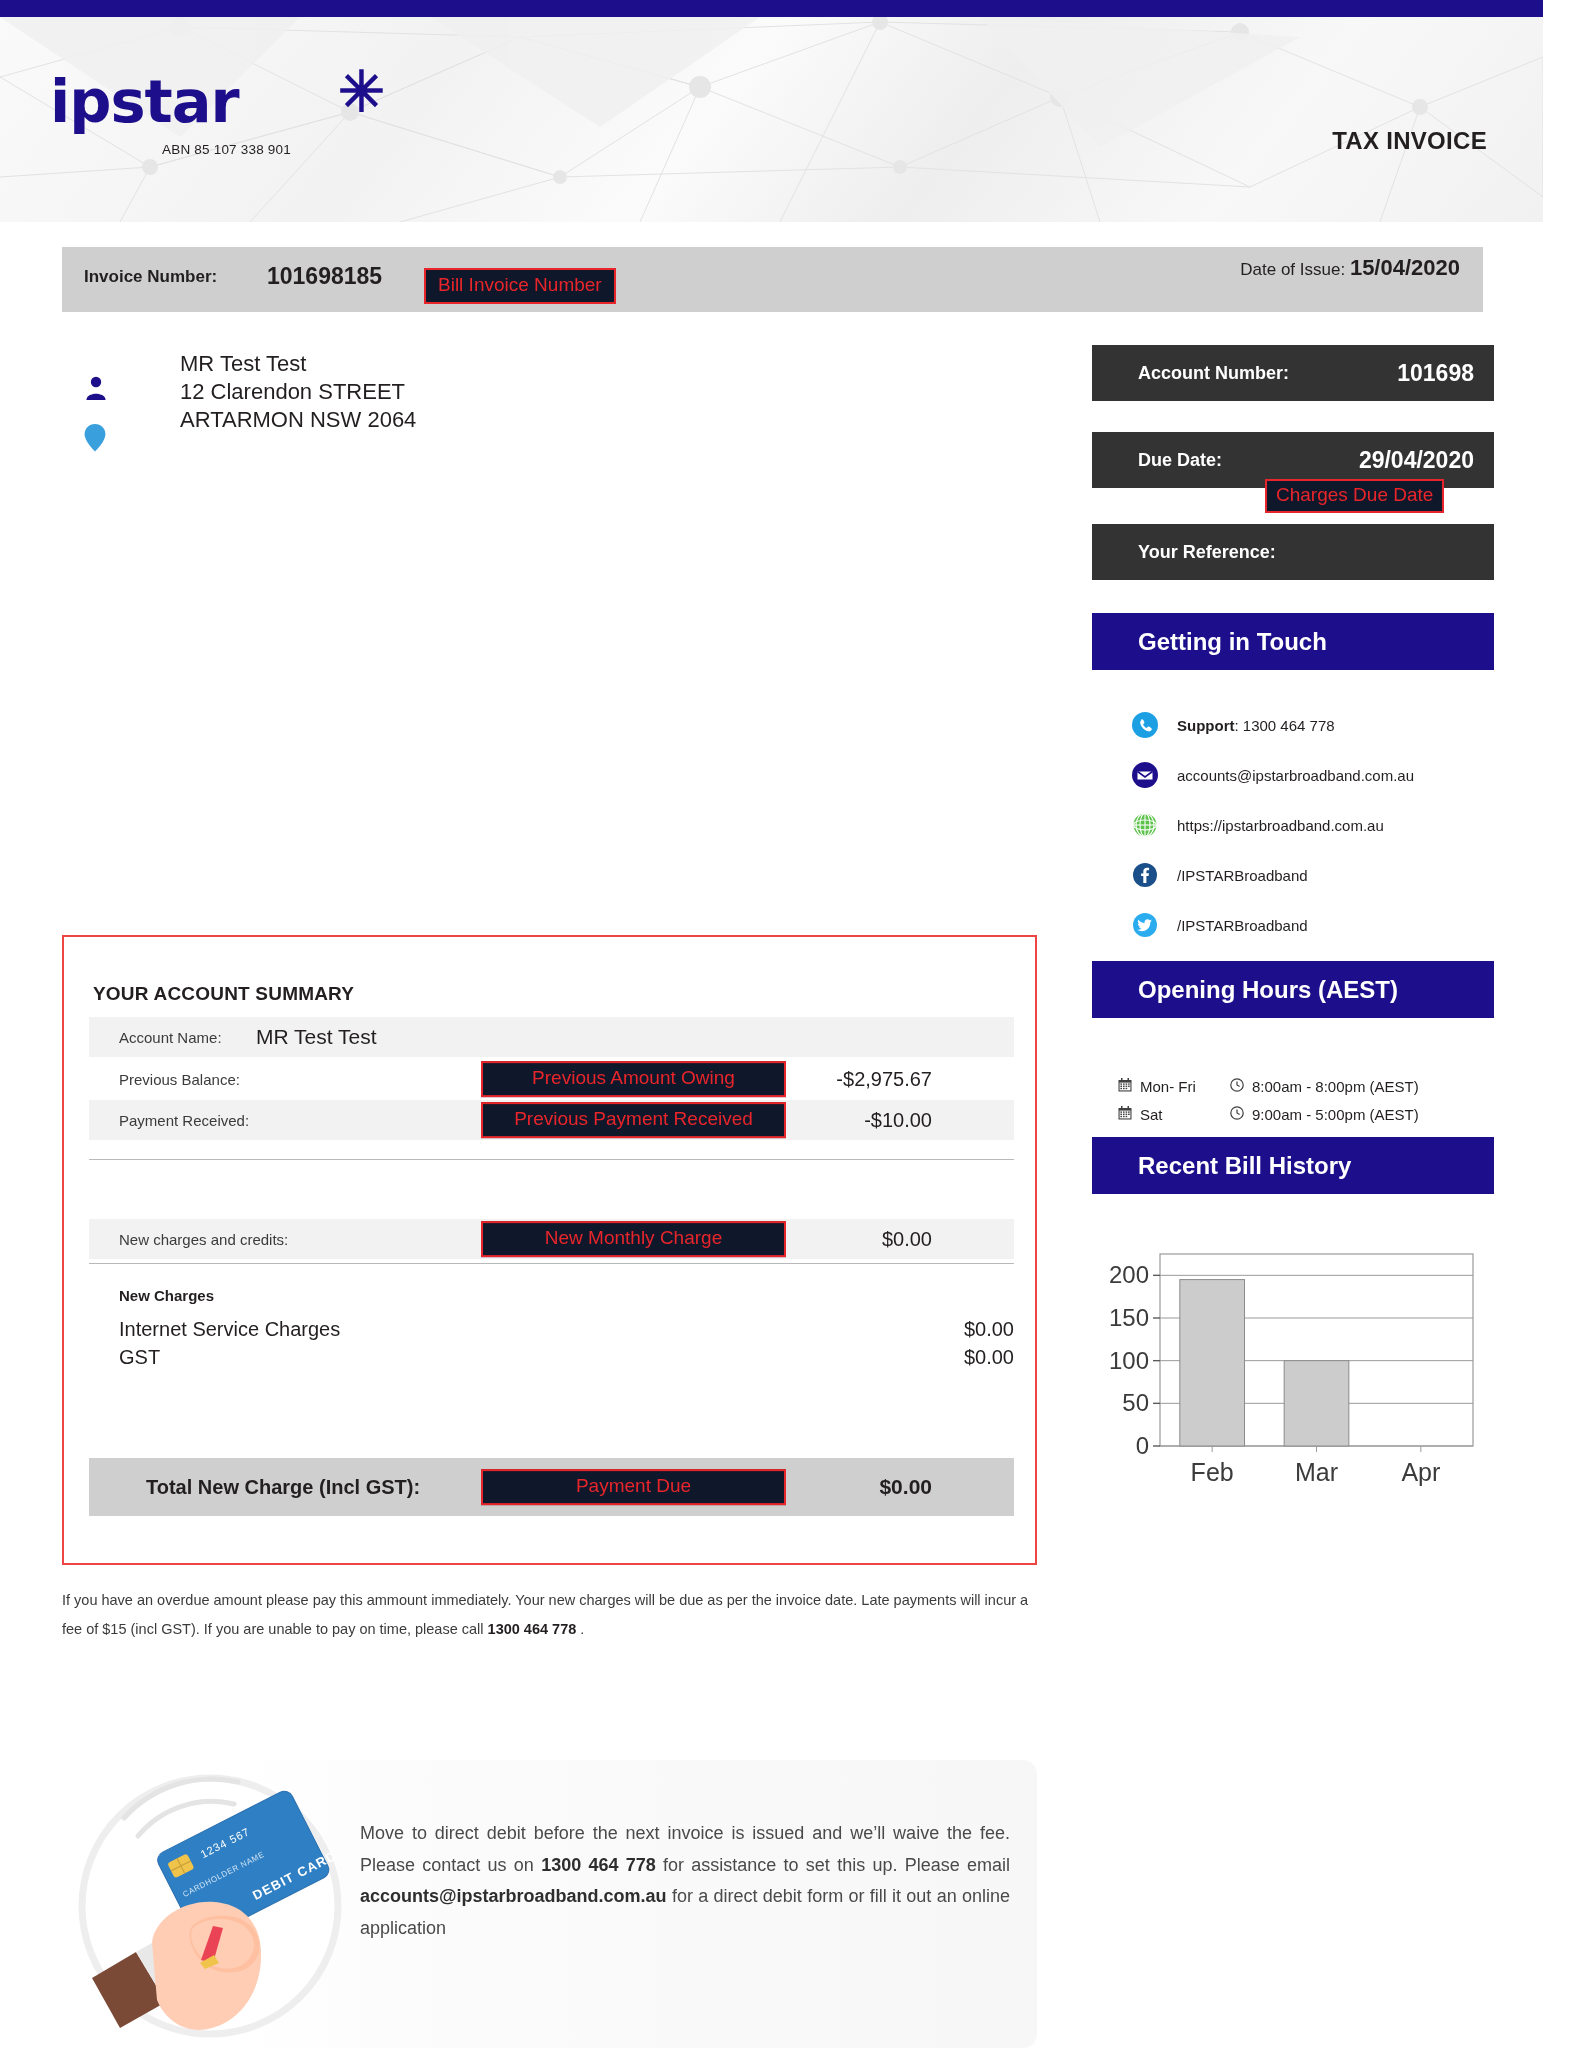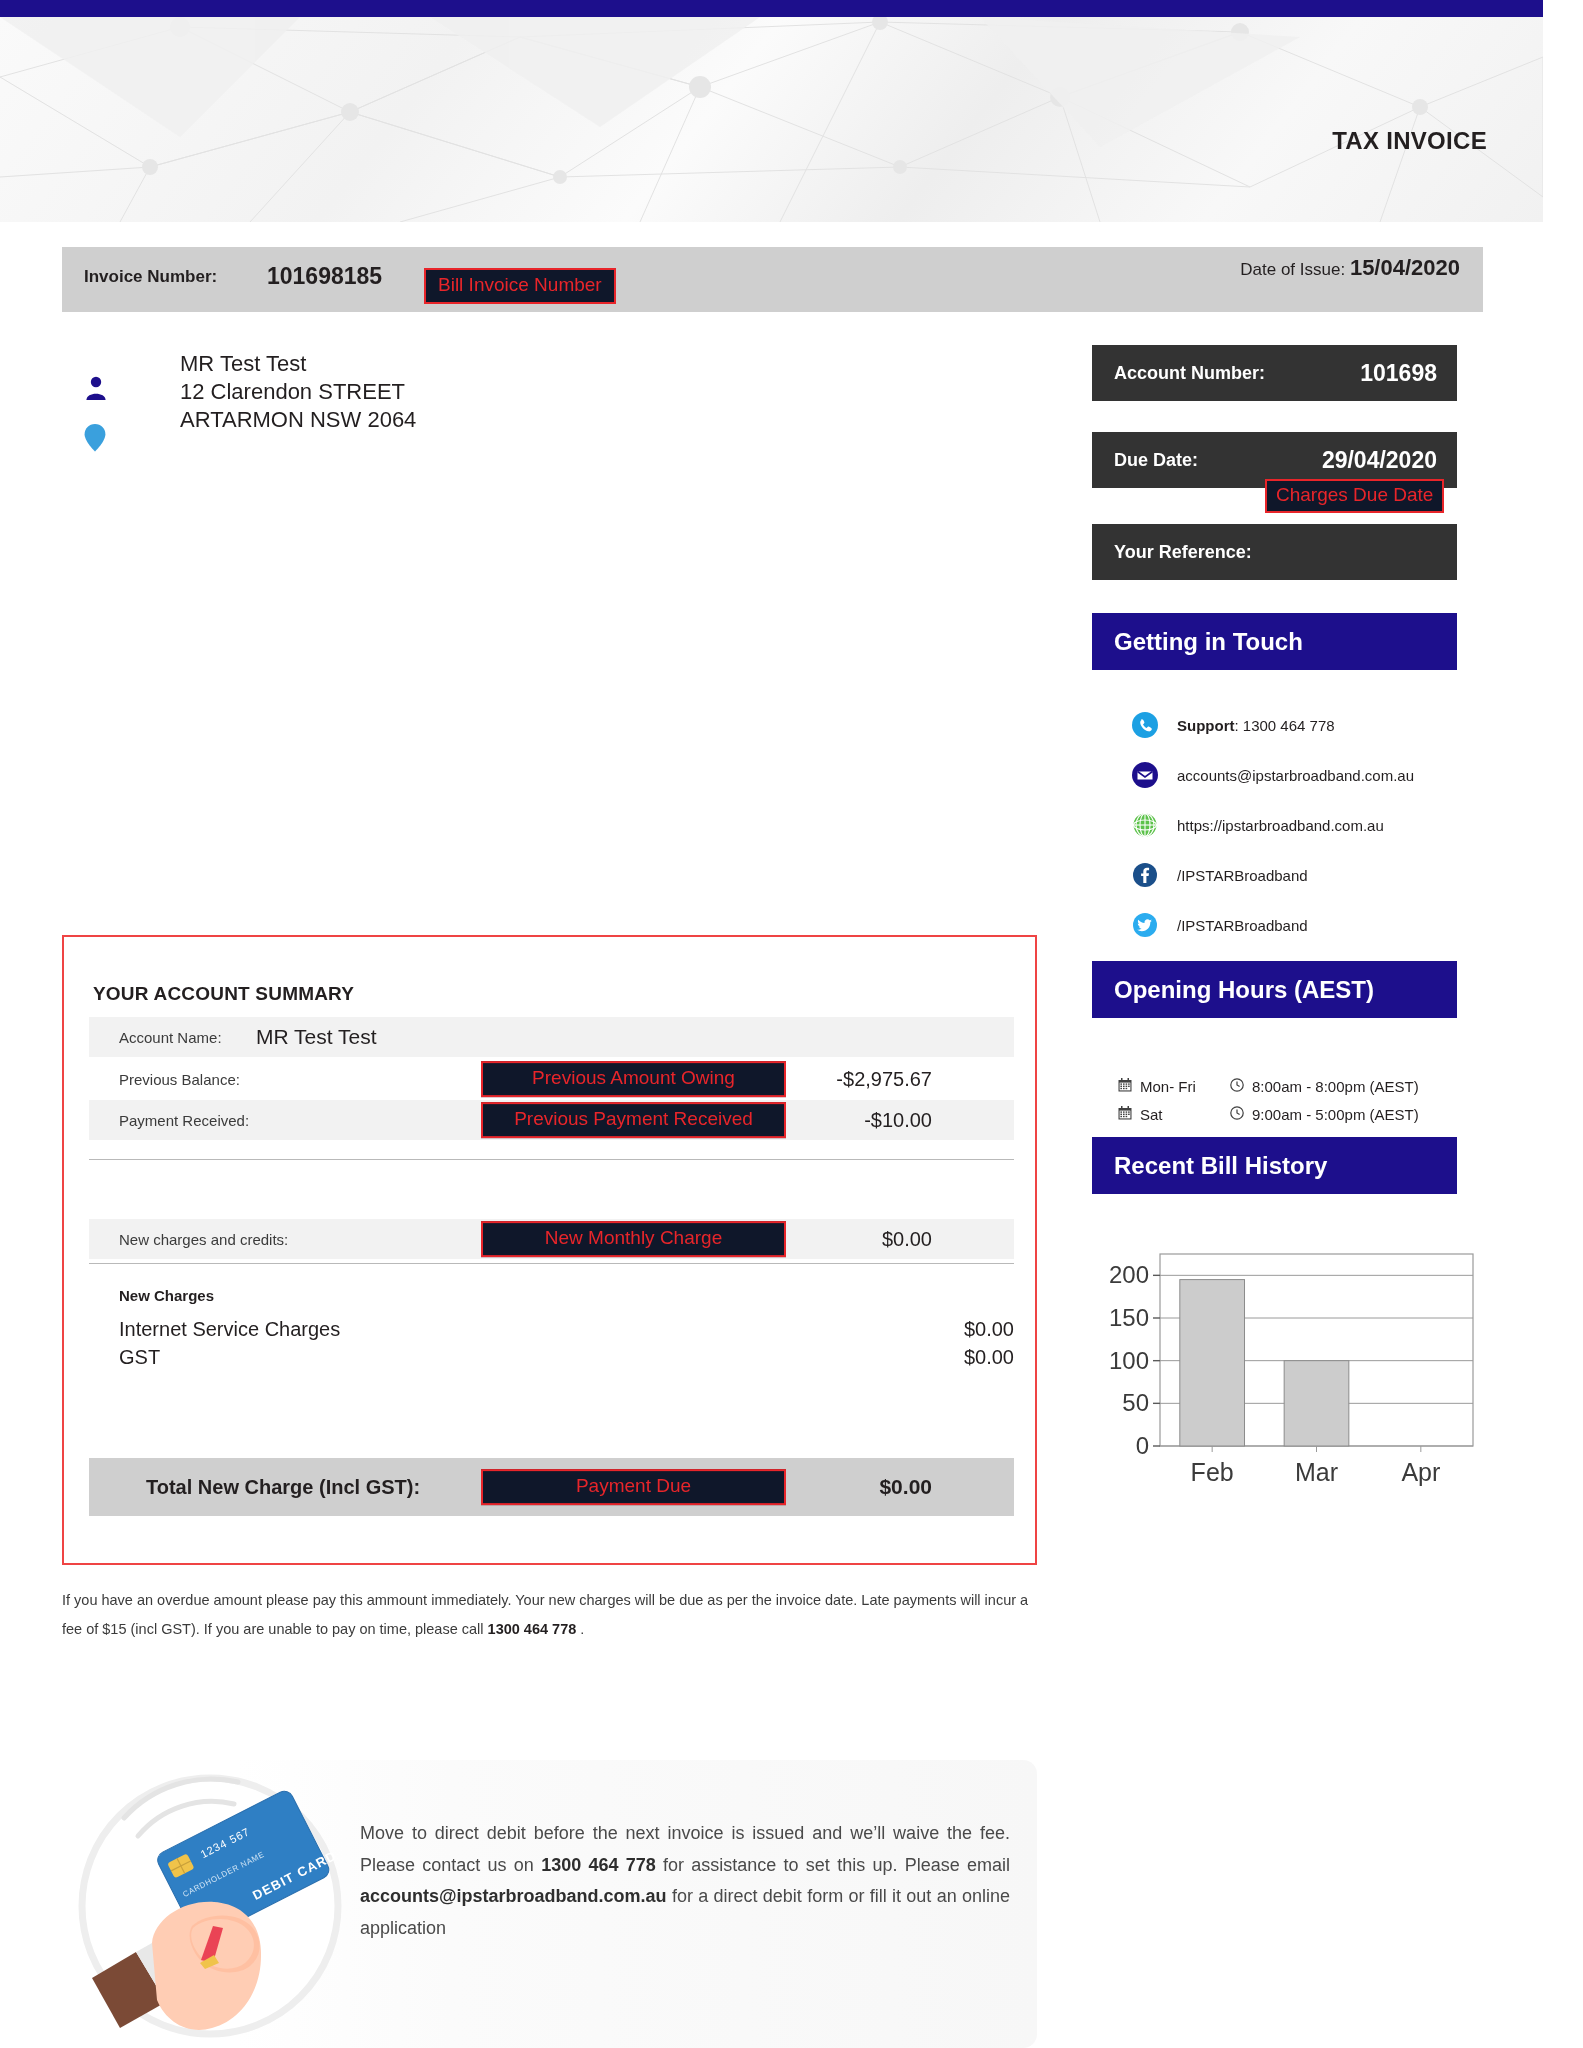--- a/index.html
+++ b/index.html
@@ -64,21 +64,21 @@
   }
   .rb-invnum{ position:absolute; left:424px; top:268px; }
 
   
   .cust{ position:absolute; left:180px; top:350px; }
   .cust div{ font-size:22px; line-height:1.27; color:#231f20; }
   .ic-person{ position:absolute; left:84px; top:375px; }
   .ic-pin{ position:absolute; left:84px; top:424px; }
 
   
-  .panel{ position:absolute; left:1092px; width:365px; }
+  .panel{ position:absolute; left:1092px; width:402px;padding-left:24px; }
   .dark{ background:#333333; color:#fff; }
   .navy{ background:#1d0f8c; color:#fff; }
   .panel .row{ position:relative; height:100%; }
   .panel .k{ position:absolute; left:22px; top:50%; transform:translateY(-50%); font-size:18px; font-weight:700; }
   .panel .v{ position:absolute; right:20px; top:50%; transform:translateY(-50%); font-size:23px; font-weight:700; }
   .panel .h{ position:absolute; left:22px; top:50%; transform:translateY(-50%); font-size:24px; font-weight:700; }
 
   .p-acct{ top:345px; height:56px; }
   .p-due { top:432px; height:56px; }
   .p-ref { top:524px; height:56px; }
@@ -196,20 +196,25 @@
       <circle cx="560" cy="160" r="7"></circle>
         <circle cx="900" cy="150" r="7"></circle>
     </g>
     <g fill="#f0f0f0" opacity=".85">
       <polygon points="0,0 300,0 180,120"></polygon>
       <polygon points="430,0 760,0 600,110"></polygon>
       <polygon points="980,0 1300,20 1100,130"></polygon>
     </g>
   </svg>
 
+  <div class="logo-wrap">
+    <span class="logo-text">ipstar</span>
+    <span class="logo-star">✳</span>
+    <span class="logo-abn">ABN 85 107 338 901</span>
+  </div>
 
   <div class="tax-invoice">TAX INVOICE</div>
 </div>
 
 <div class="inv-band">
   <span class="lbl">Invoice Number:</span>
   <span class="val">101698185</span>
   <span class="issue">
     <span>Date of Issue:</span>
     <b>15/04/2020</b>

